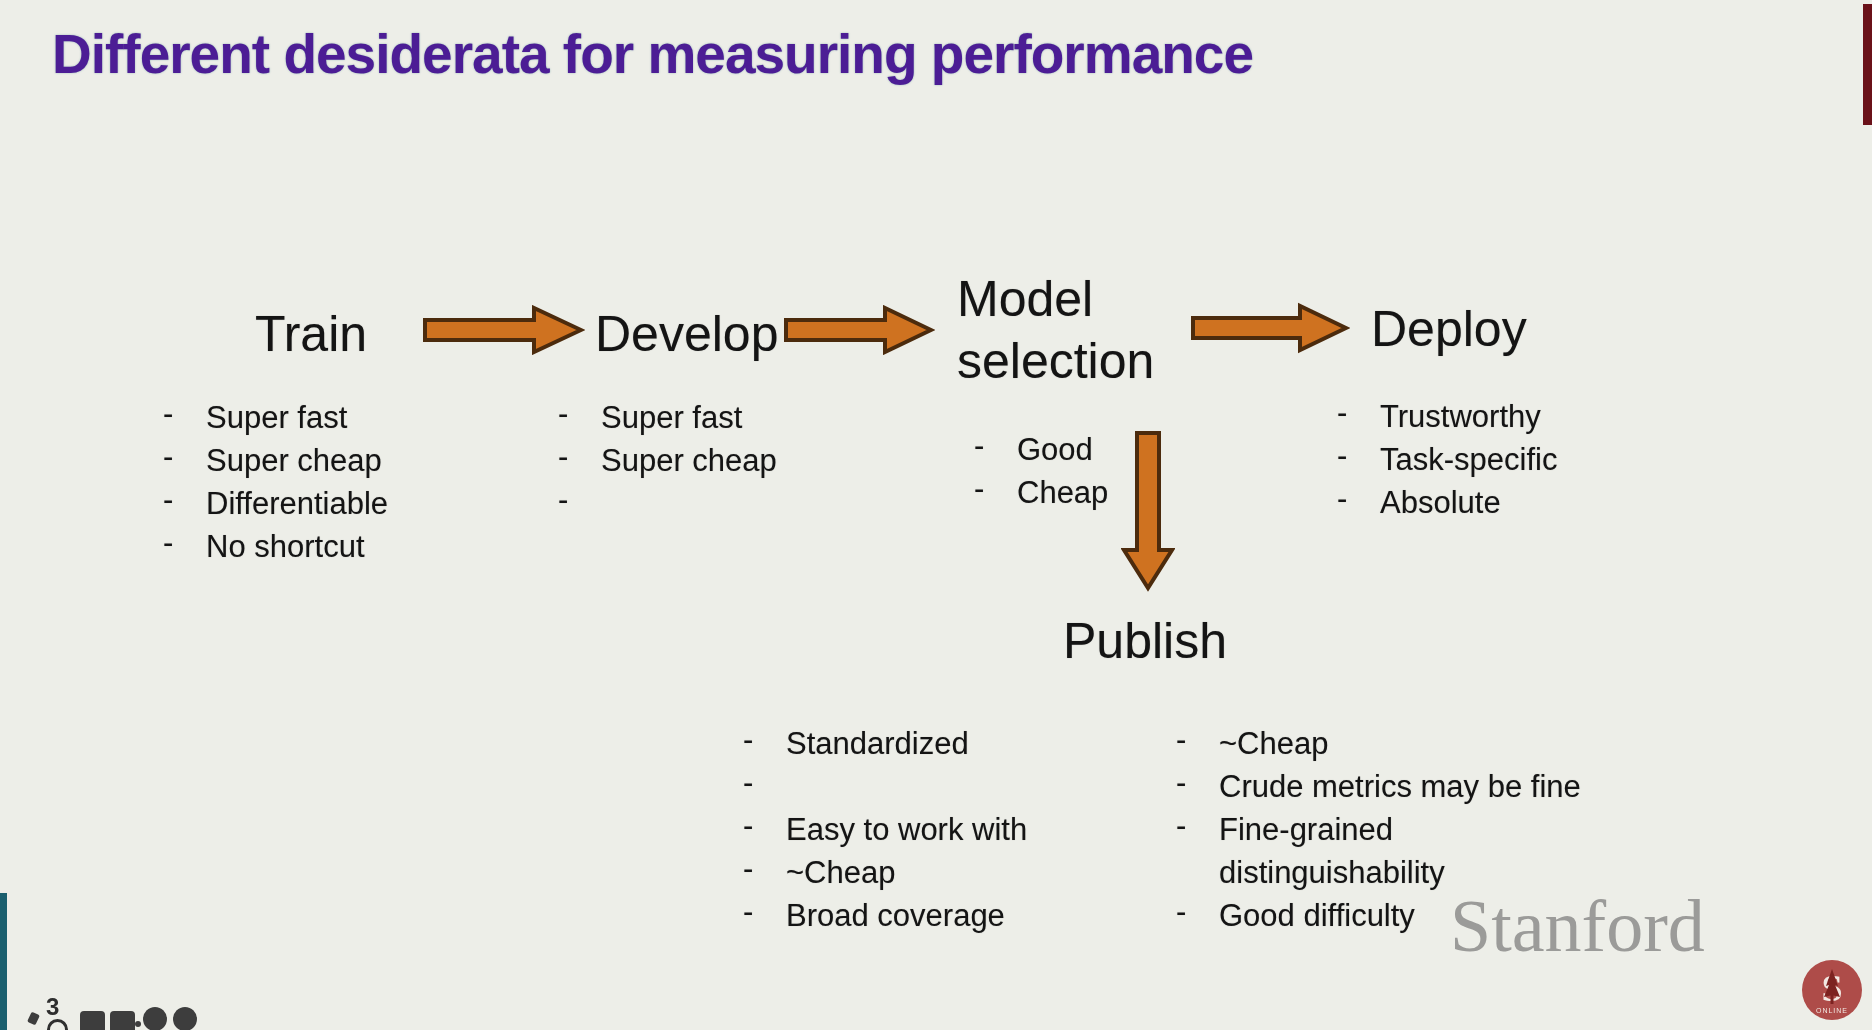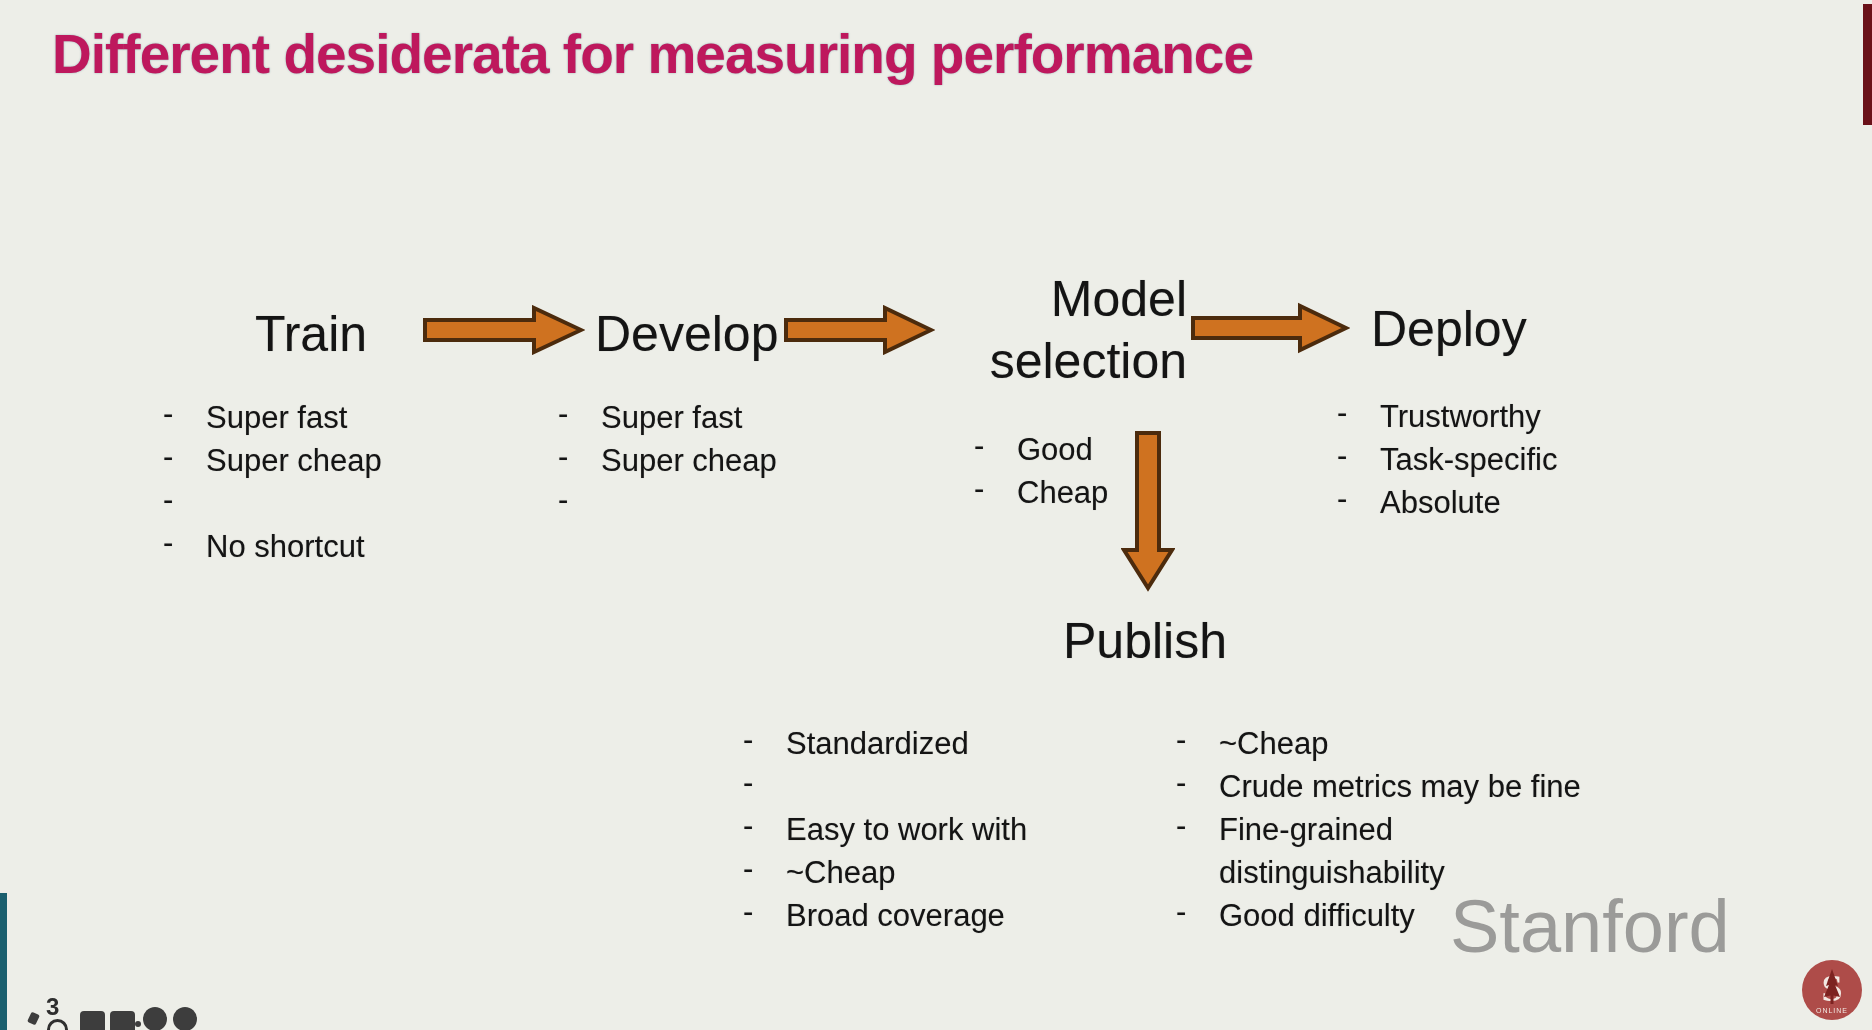--- a/index.html
+++ b/index.html
@@ -7,49 +7,49 @@
     width:1872px;height:1030px;overflow:hidden;position:relative;
     background:#edeee8;
     font-family:"Liberation Sans",sans-serif;
     color:#161616;
   }
   .abs{position:absolute}
 
   
   .slide-title{
     left:52px;top:22px;
-    font-size:55px;font-weight:bold;color:#be185d;
+    font-size:55px;font-weight:bold;color:#4c1d95;
     letter-spacing:-1px;
     text-shadow:0 0 2px rgba(35,112,123,.45);
     white-space:nowrap;
   }
 
   
   .stage{font-size:50px;color:#141414;white-space:nowrap;text-shadow:0 0 1px rgba(40,40,40,.35)}
-  .stage-2line{text-align:right;line-height:62px;width:230px}
+  .stage-2line{text-align:left;line-height:62px;width:230px}
 
   
   .bullets{display:block}
   .bullet{display:flex;align-items:flex-start;min-height:43px;
           font-size:31px;color:#141414;text-shadow:0 0 1px rgba(40,40,40,.3)}
   .dash{width:43px;flex:0 0 43px}
   .btext{line-height:43px;white-space:nowrap}
   .btext.wrap{white-space:normal;width:260px}
 
   
   .flow-arrow svg{display:block}
 
   
   .maroon-bar{right:0;top:4px;width:9px;height:121px;background:#6a1119}
   .teal-bar{left:0;top:893px;width:7px;height:137px;background:#1b5f6e}
 
   
   .watermark{
     left:1450px;top:884px;
-    font-family:Liberation Sans, sans-serif;
+    font-family:Liberation Serif, serif;
     font-size:74px;color:#9b9b99;white-space:nowrap;
   }
 
   
   .online-logo{left:1801px;top:959px;width:62px;height:62px}
 
   
   .toolbar-frag{background:#3d3d3d}
   .page-num{left:46px;top:993px;font-size:24px;font-weight:bold;color:#2e2e2e}
   .pointer-mark{left:29px;top:1013px;width:9px;height:11px;background:#3d3d3d;transform:rotate(25deg);border-radius:2px}
@@ -102,20 +102,21 @@
   <div class="bullet">
     <span class="dash">-</span>
     <span class="btext">Super fast</span>
   </div>
   <div class="bullet">
     <span class="dash">-</span>
     <span class="btext">Super cheap</span>
   </div>
   <div class="bullet">
     <span class="dash">-</span>
+    <span class="btext">Differentiable</span>
   </div>
   <div class="bullet">
     <span class="dash">-</span>
     <span class="btext">No shortcut</span>
   </div>
 </div>
 
 <div class="abs bullets" style="left:558px;top:396px">
   <div class="bullet">
     <span class="dash">-</span>

